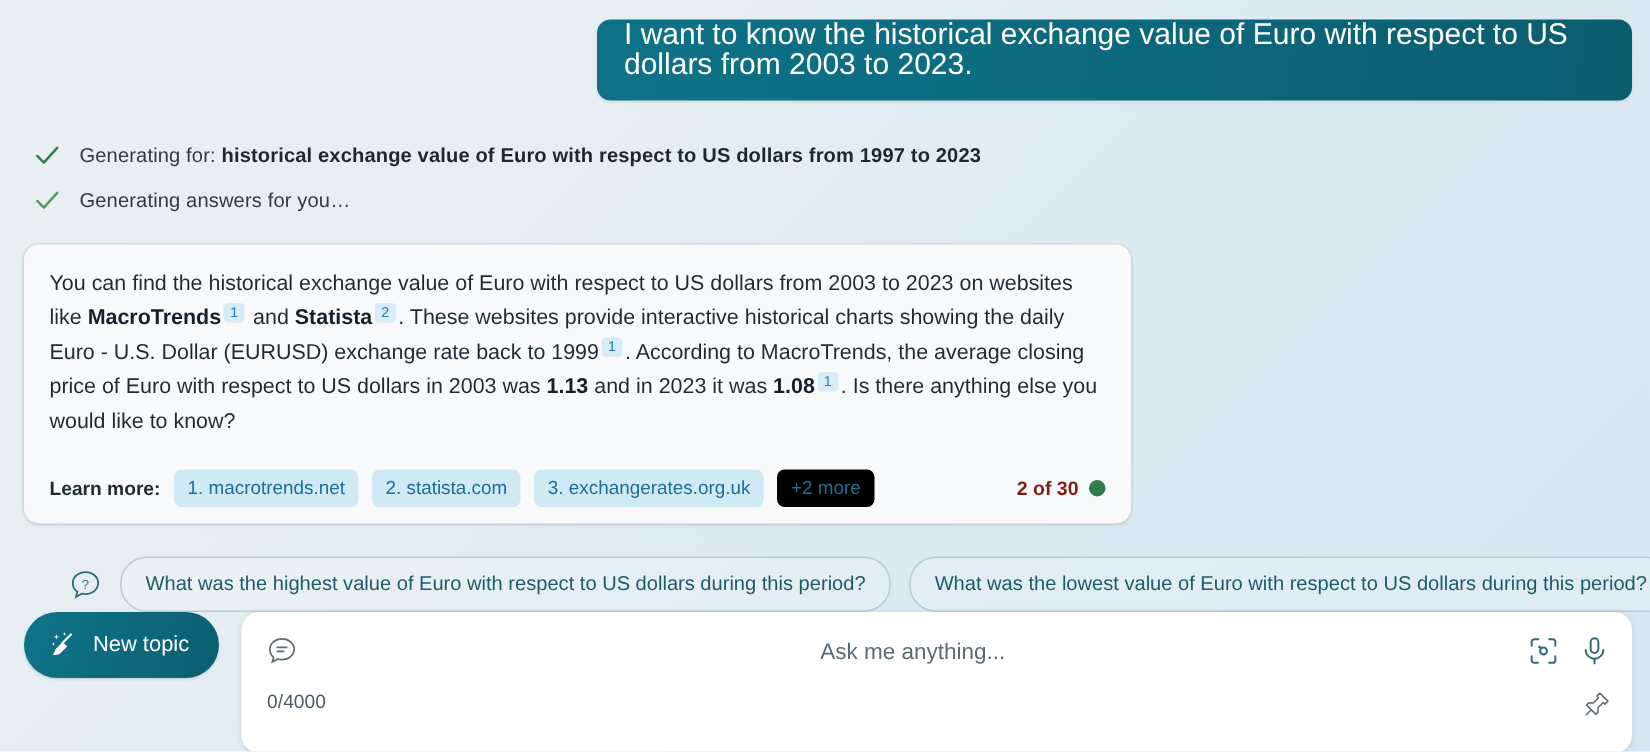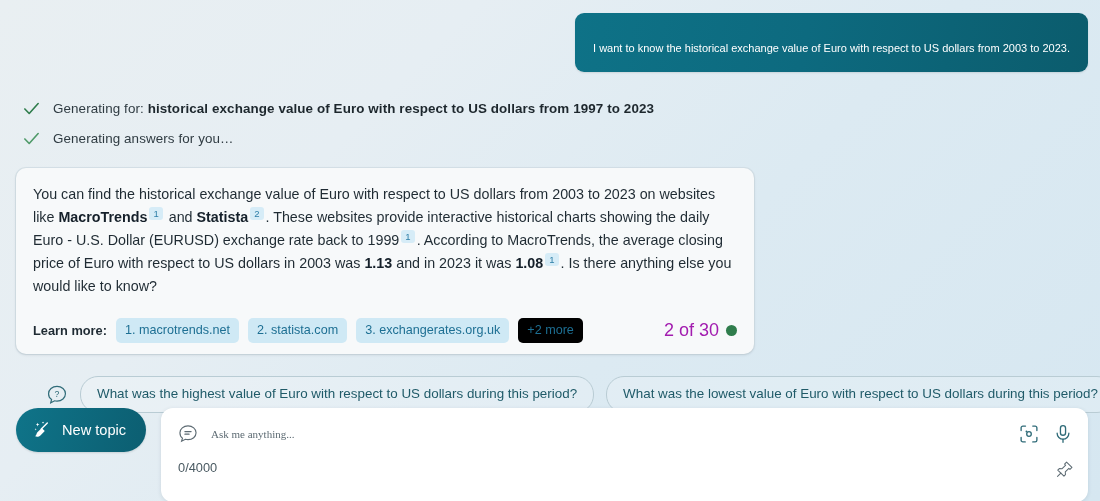--- a/index.html
+++ b/index.html
@@ -27,23 +27,23 @@
   }
 
   
   .user-row {
     display: flex;
     justify-content: flex-end;
   }
   .user-bubble {
     background: linear-gradient(100deg, #0e7287 0%, #0d6a7f 45%, #0b5c6d 100%);
     color: #ffffff;
-    font-size: 11px;
+    font-size: 20px;
     line-height: 20px;
-    padding: 25px 18px 14px 18px;
+    padding: 0 18px 14px 18px;
     border-radius: 9px;
     max-width: 690px;
     box-shadow: 0 1px 2px rgba(0,0,0,0.10);
   }
 
   
   .status-list {
     margin-top: 21px;
     padding-left: 6px;
   }
@@ -116,23 +116,23 @@
   }
   .source-chip.more { background: #000000; }
   .counter {
     margin-left: auto;
     display: flex;
     align-items: center;
     gap: 7px;
     padding-right: 3px;
   }
   .counter-text {
-    font-size: 18px;
-    font-weight: 400;
-    color: #a21caf;
+    font-size: 13px;
+    font-weight: 700;
+    color: #7f1d1d;
   }
   .counter-dot {
     width: 11px; height: 11px;
     border-radius: 50%;
     background: #2f7d4c;
   }
 
   
   .suggestions {
     margin-top: 22px;
@@ -197,25 +197,26 @@
     align-items: center;
     height: 52px;
     padding: 0 14px 0 16px;
     gap: 12px;
   }
   .chat-icon { width: 22px; height: 22px; flex: 0 0 22px; }
   .composer-input {
     flex: 1;
     border: none;
     outline: none;
-    font-size: 11px;
-    font-family: Liberation Serif, serif;
+    font-size: 15px;
+    font-family: Liberation Sans, sans-serif;
     color: #2d3b42;
     background: transparent;
     padding: 0;
+    text-align: center;
   }
   .composer-input::placeholder { color: #5d6b73; }
   .tool-icon {
     width: 22px; height: 22px;
     flex: 0 0 22px;
     cursor: pointer;
   }
   .composer-bottom {
     display: flex;
     align-items: flex-start;

